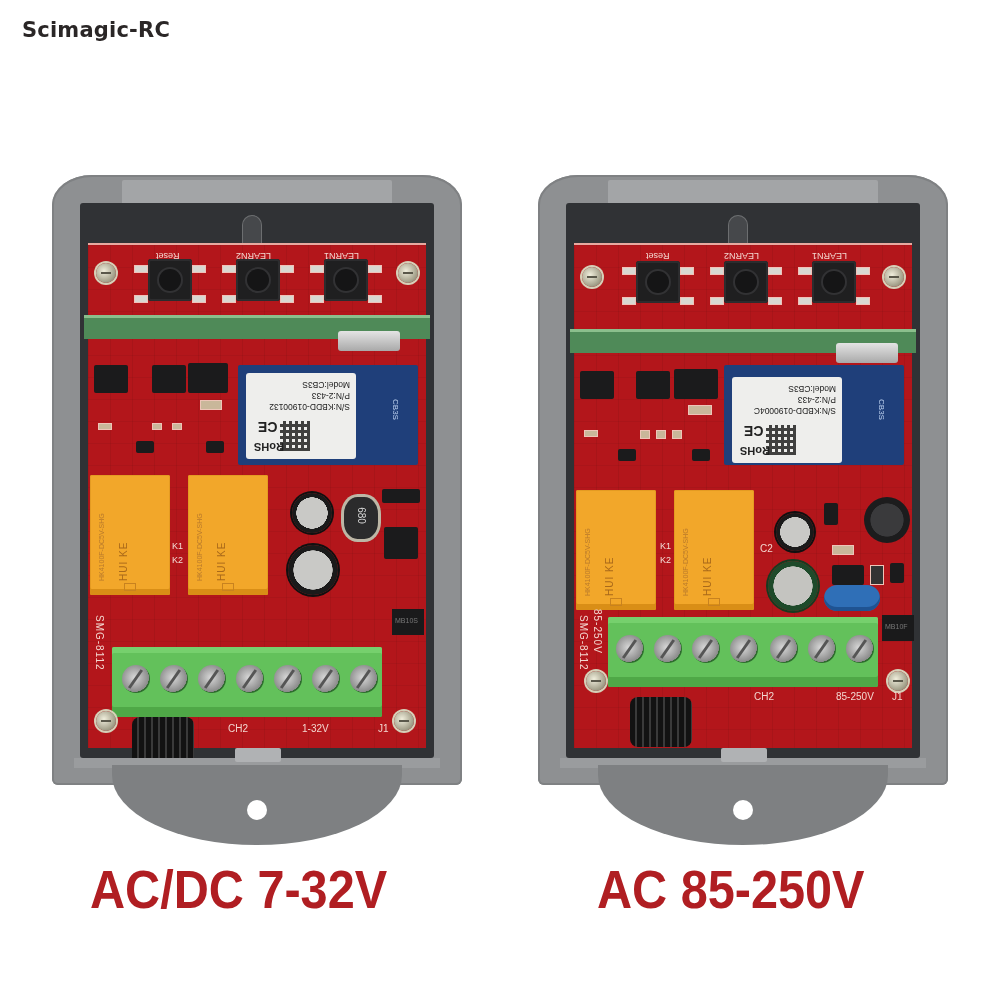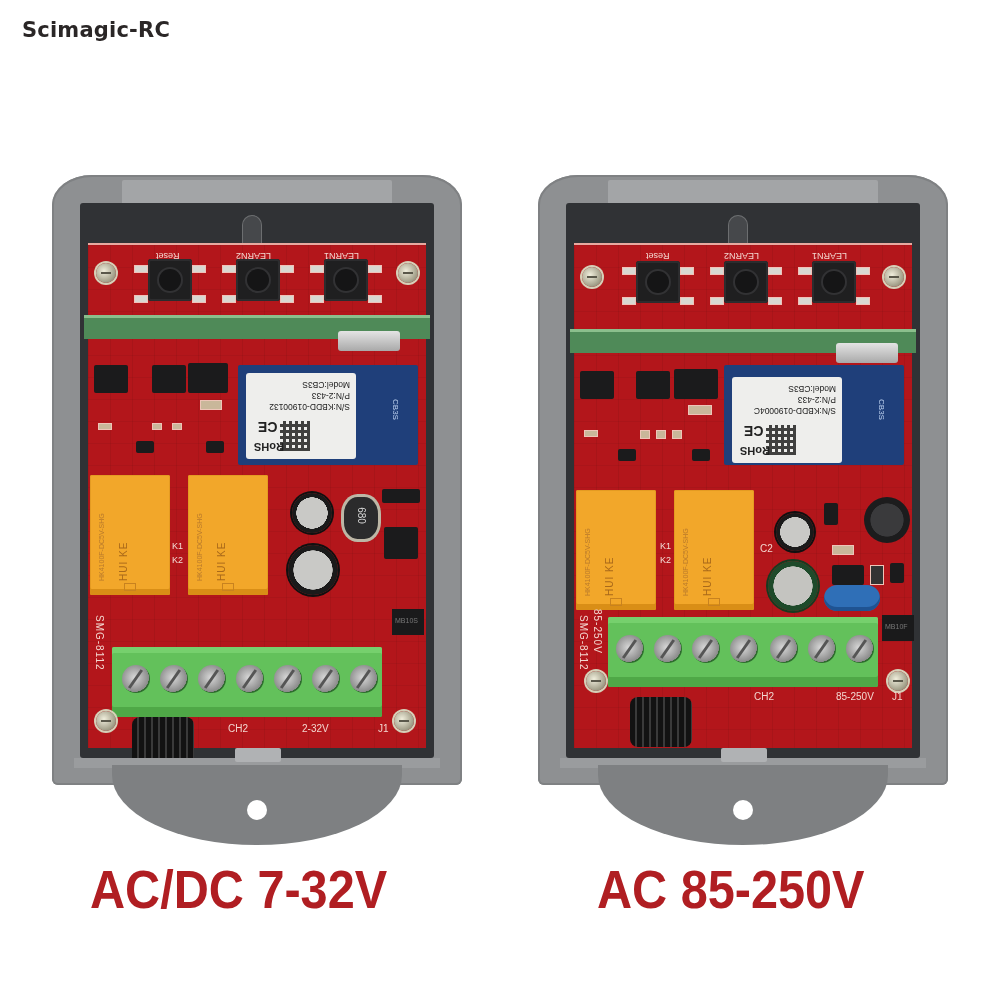--- a/index.html
+++ b/index.html
@@ -317,21 +317,21 @@
       <div class="term-screw" style="left:86px;"></div>
       <div class="term-screw" style="left:124px;"></div>
       <div class="term-screw" style="left:162px;"></div>
       <div class="term-screw" style="left:200px;"></div>
       <div class="term-screw" style="left:238px;"></div>
     </div>
     <div class="screw" style="left:8px;top:466px;"></div>
     <div class="screw" style="left:306px;top:466px;"></div>
 
     <span class="silk" style="left:140px;top:478px;">CH2</span>
-    <span class="silk" style="left:214px;top:478px;">2-32V</span>
+    <span class="silk" style="left:214px;top:478px;">1-32V</span>
     <span class="silk" style="left:290px;top:478px;">J1</span>
 
     <div class="antenna"></div>
   </div>
 
   <div class="case-rail"></div>
   <div class="case-tab"></div>
   <div class="case-foot">
     <div class="case-foot-hole"></div>
   </div>

